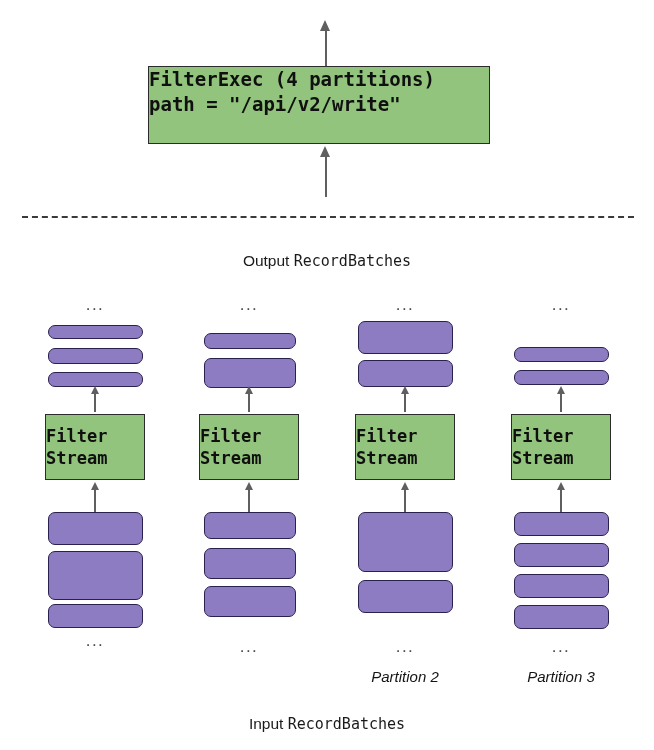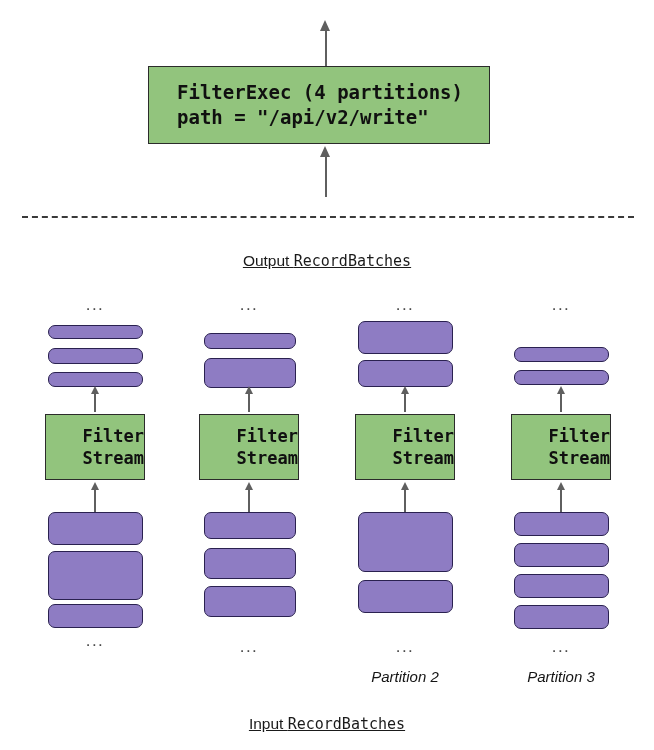--- a/index.html
+++ b/index.html
@@ -22,22 +22,22 @@
 
   
   .op-box {
     position: absolute;
     left: 148px; top: 66px;
     width: 342px; height: 78px;
     background: #92c47d;
     border: 1.6px solid #2b2b2b;
     display: flex;
     flex-direction: column;
-    justify-content: center;
-    padding-left: 28px;
+    justify-content: flex-start;
+    padding-left: 0;
   }
   .op-line {
     font-family: "DejaVu Sans Mono", "Liberation Mono", monospace;
     font-size: 19px;
     font-weight: bold;
     line-height: 25px;
     letter-spacing: 0px;
     white-space: pre;
     color: #101010;
   }
@@ -69,38 +69,37 @@
   }
 
   
   .caption {
     position: absolute;
     width: 100%;
     text-align: center;
     font-size: 15.5px;
     color: #1a1a1a;
     white-space: pre;
-    text-decoration: underline;
   }
   .caption .mono {
     font-family: "DejaVu Sans Mono", "Liberation Mono", monospace;
     font-size: 15px;
   }
   #caption-output { top: 252px; }
   #caption-input  { top: 715px; }
 
   
   .fs-box {
     position: absolute;
     width: 100px; height: 66px;
     background: #92c47d;
     border: 1.6px solid #2b2b2b;
     display: flex;
     flex-direction: column;
-    align-items: flex-end;
+    align-items: flex-start;
     justify-content: center;
   }
   .fs-line {
     font-family: "DejaVu Sans Mono", "Liberation Mono", monospace;
     font-size: 17px;
     font-weight: bold;
     line-height: 22px;
     color: #101010;
   }
 

